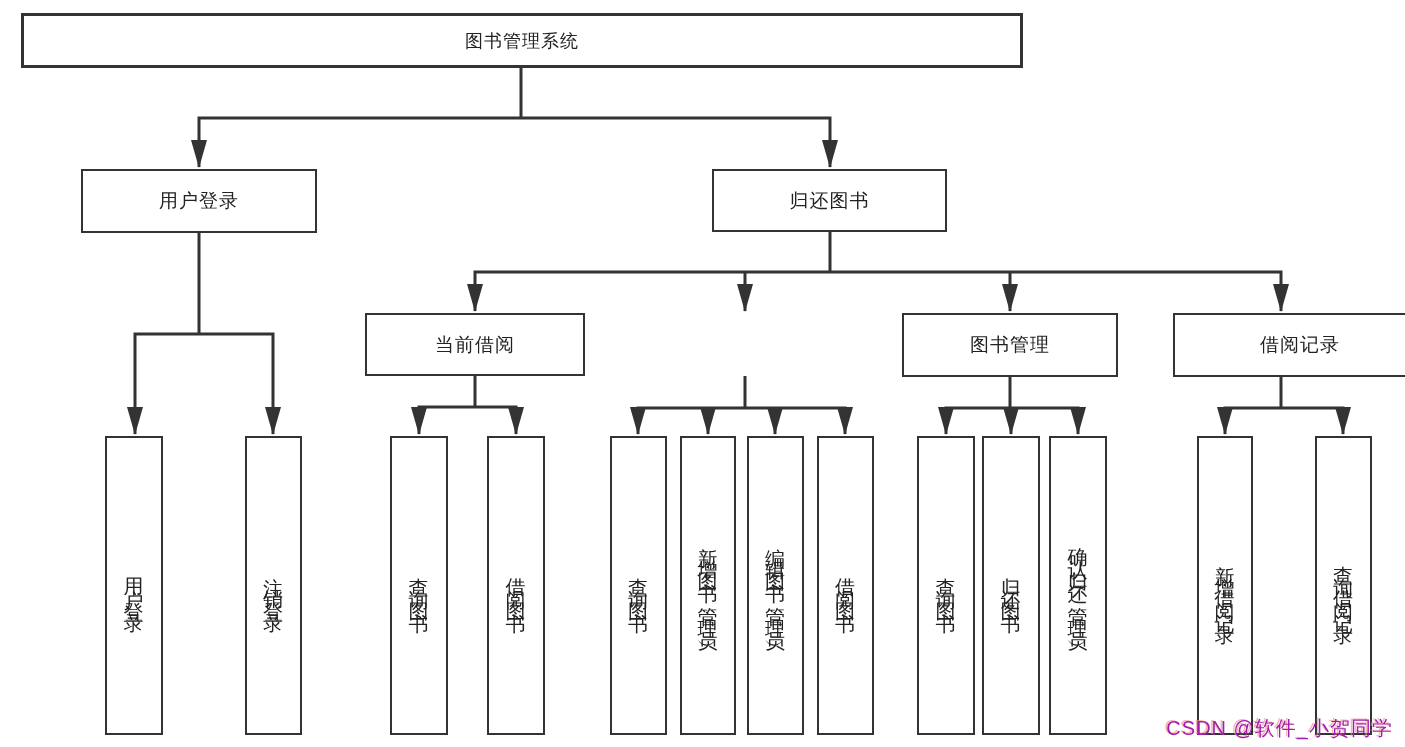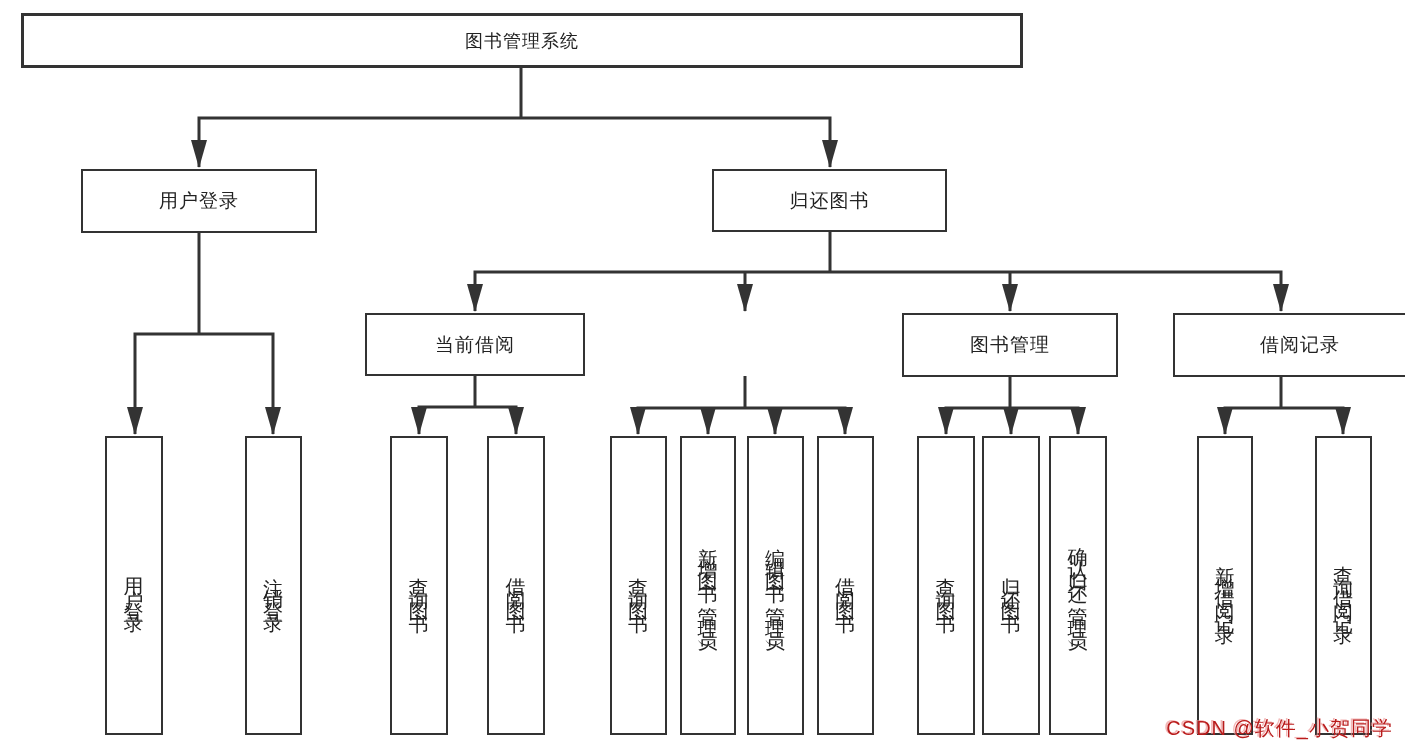--- a/index.html
+++ b/index.html
@@ -53,21 +53,21 @@
     letter-spacing: 12px;
     color: #222222;
     white-space: nowrap;
   }
   .watermark {
     position: absolute;
     right: 12px;
     bottom: 5px;
     font-size: 20px;
     letter-spacing: 1px;
-    color: #b91c1c;
+    color: #a21caf;
     text-shadow: -2px -1px 0 rgba(236, 146, 146, 0.65);
     white-space: nowrap;
   }
 </style>
 </head>
 <body>
 
 <div class="canvas">
 
   <svg class="connectors" viewBox="0 0 1405 747" fill="none" xmlns="http://www.w3.org/2000/svg">

